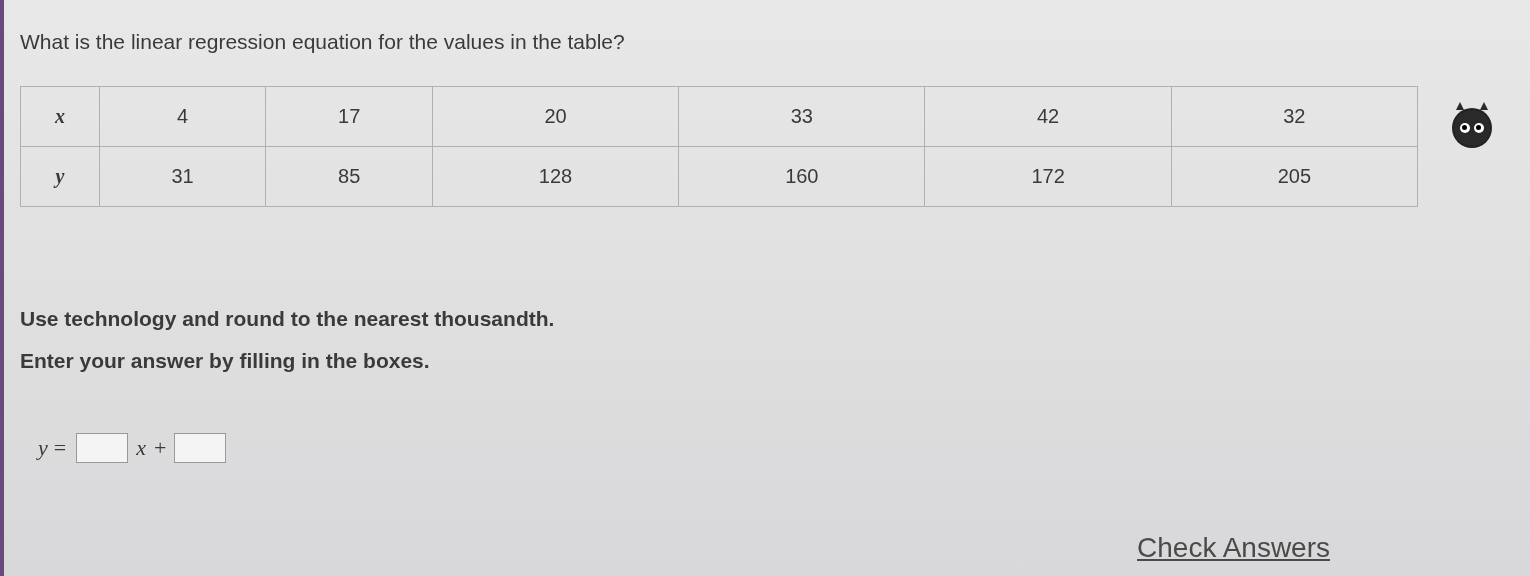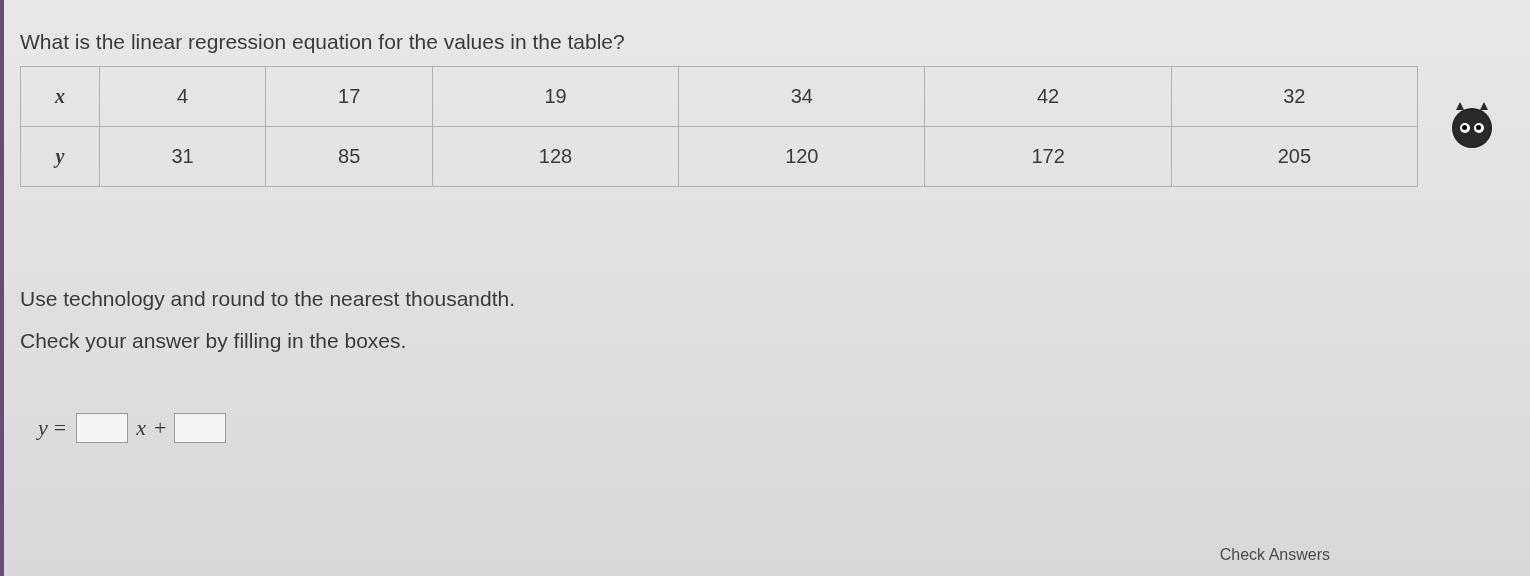--- a/index.html
+++ b/index.html
@@ -15,21 +15,21 @@
       position: relative;
       padding: 0;
       border-left: 4px solid #6a4a7a;
     }
     .content {
       padding: 30px 16px 0 16px;
     }
     .question-text {
       font-size: 21px;
       color: #3a3a3a;
-      margin-bottom: 12px;
+      margin-bottom: 32px;
     }
     .data-table {
       width: 1398px;
       border-collapse: collapse;
       margin-bottom: 100px;
     }
     .data-table td {
       border: 1px solid #b0b0b0;
       text-align: center;
       padding: 18px 0;
@@ -39,20 +39,21 @@
     }
     .data-table td.row-header {
       font-style: italic;
       font-weight: bold;
       font-family: 'Times New Roman', serif;
     }
     .instruction-text {
       font-size: 21px;
       color: #3a3a3a;
       margin-bottom: 18px;
+      font-weight: bold;
     }
     .equation-row {
       display: flex;
       align-items: center;
       margin-top: 60px;
       margin-left: 18px;
       font-family: 'Times New Roman', serif;
       font-size: 22px;
       color: #3a3a3a;
     }
@@ -75,23 +76,24 @@
       font-style: italic;
       margin: 0 4px;
     }
     .equation-row .plus {
       margin: 0 4px;
     }
     .check-answers {
       position: absolute;
       bottom: 12px;
       right: 200px;
-      font-size: 16px;
+      font-size: 28px;
       color: #4a4a4a;
       cursor: pointer;
+      text-decoration: underline;
     }
     .owl-icon {
       position: absolute;
       top: 108px;
       right: 38px;
       width: 40px;
       height: 40px;
       background: radial-gradient(circle, #2a2a2a 60%, #000 100%);
       border-radius: 50%;
       display: flex;
@@ -145,39 +147,39 @@
 
 <div class="content">
   <p class="question-text">What is the linear regression equation for the values in the table?</p>
 
   <table class="data-table">
     <tbody>
         <tr>
       <td class="row-header">x</td>
       <td>4</td>
       <td>17</td>
-      <td>19</td>
-      <td>34</td>
+      <td>20</td>
+      <td>33</td>
       <td>42</td>
       <td>32</td>
     </tr>
     <tr>
       <td class="row-header">y</td>
       <td>31</td>
       <td>85</td>
       <td>128</td>
-      <td>120</td>
+      <td>160</td>
       <td>172</td>
       <td>205</td>
     </tr>
   </tbody>
     </table>
 
   <p class="instruction-text">Use technology and round to the nearest thousandth.</p>
-  <p class="instruction-text">Check your answer by filling in the boxes.</p>
+  <p class="instruction-text">Enter your answer by filling in the boxes.</p>
 
   <div class="equation-row">
     <span class="var-y">y</span>
     <span class="eq">=</span>
     <input type="text" style="">
     <span class="var-x">x</span>
     <span class="plus">+</span>
     <input type="text" style="">
   </div>
 </div>

